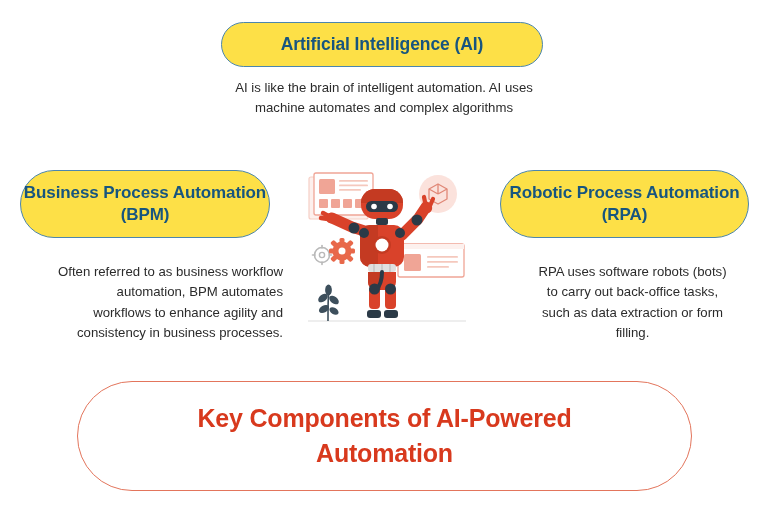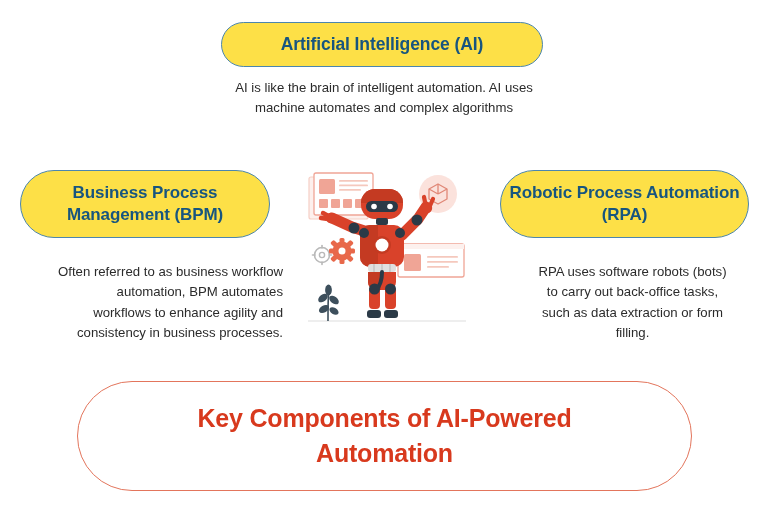--- a/index.html
+++ b/index.html
@@ -131,21 +131,21 @@
 <div class="canvas">
 
   <div class="pill" id="ai-pill">
     <div class="pill-title">Artificial Intelligence (AI)</div>
   </div>
   <div class="desc" id="ai-desc">AI is like the brain of intelligent automation. AI uses
 machine automates and complex algorithms</div>
 
   <div class="pill" id="bpm-pill">
     <div class="pill-title">Business Process
-Management (BPM)</div>
+Automation (BPM)</div>
   </div>
   <div class="desc" id="bpm-desc">Often referred to as business workflow
 automation, BPM automates
 workflows to enhance agility and
 consistency in business processes.</div>
 
   <div class="pill" id="rpa-pill">
     <div class="pill-title">Robotic Process
 Automation (RPA)</div>
   </div>

